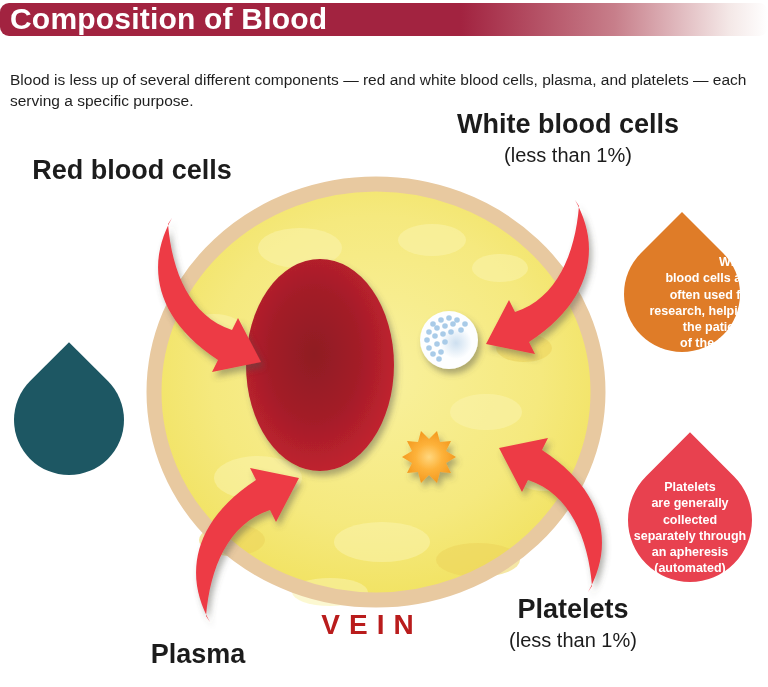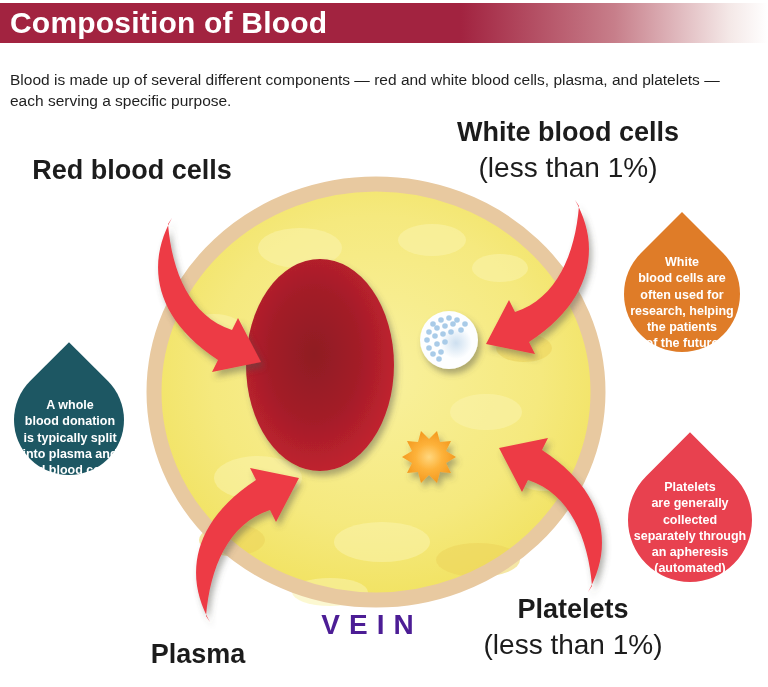--- a/index.html
+++ b/index.html
@@ -2,60 +2,60 @@
 <html><head>
 <meta charset="utf-8">
 <style>
   html,body{margin:0;padding:0;background:#ffffff;}
   .stage{
     position:relative;width:768px;height:687px;overflow:hidden;background:#ffffff;
     font-family:"Liberation Sans", sans-serif;
   }
   
   .banner{
-    position:absolute;left:0;top:3px;width:768px;height:40px;
+    position:absolute;left:0;top:3px;width:768px;height:33px;
     background:linear-gradient(to right,#A22340 0%,#A22340 60%,#C77E8A 80%,#F4E8E7 95%,#ffffff 100%);
-    display:flex;align-items:center;
+    display:flex;align-items:flex-end;border-radius:9px;
   }
   .banner h1{
     margin:0 0 0 10px;color:#ffffff;font-size:30px;font-weight:700;letter-spacing:0.2px;
   }
   .intro{
     position:absolute;left:10px;top:53px;width:738px;
     color:#1f1f1f;font-size:15.5px;line-height:1.38;
   }
   
   .diagram-svg{position:absolute;left:0;top:0;}
   
   .biglabel{position:absolute;transform:translateX(-50%);text-align:center;color:#1c1c1c;white-space:nowrap;}
   .biglabel .t{font-size:27px;font-weight:700;line-height:1.1;}
-  .biglabel .s{font-size:28px;font-weight:400;line-height:1.2;margin-top:3px;}
+  .biglabel .s{font-size:20px;font-weight:400;line-height:1.2;margin-top:3px;}
   .vein-word{
-    position:absolute;transform:translateX(-50%);color:#4c1d95;
+    position:absolute;transform:translateX(-50%);color:#b91c1c;
     font-size:28px;font-weight:700;letter-spacing:9px;white-space:nowrap;
   }
   
   .drop{
     position:absolute;border-radius:0 50% 50% 50%;transform:rotate(45deg);
   }
   .callout-text{
     position:absolute;transform:translateX(-50%);text-align:center;
     color:#ffffff;font-size:12.5px;font-weight:700;line-height:1.3;white-space:pre-line;
   }
 </style>
 </head>
 <body>
 
 <div class="stage">
 
   <header class="banner">
     <h1>Composition of Blood</h1>
   </header>
 
-  <p class="intro">Blood is made up of several different components — red and white blood cells, plasma, and platelets — each serving a specific purpose.</p>
+  <p class="intro">Blood is less up of several different components — red and white blood cells, plasma, and platelets — each serving a specific purpose.</p>
 
   <svg class="diagram-svg" width="768" height="687" viewBox="0 0 768 687">
     <defs>
       <radialGradient id="gVein" cx="50%" cy="45%" r="62%">
         <stop offset="0%" stop-color="#F9F19E"></stop>
         <stop offset="60%" stop-color="#F5E97E"></stop>
         <stop offset="100%" stop-color="#F0E057"></stop>
       </radialGradient>
       <radialGradient id="gRBC" cx="46%" cy="45%" r="68%">
         <stop offset="0%" stop-color="#8F1A23"></stop>
@@ -132,45 +132,40 @@
       <use href="#swoosh" transform="translate(575,200) scale(-1,1)"></use>
       <use href="#swoosh" transform="translate(210,622) scale(1,-1)"></use>
       <use href="#swoosh" transform="translate(588,592) scale(-1,-1)"></use>
     </g>
   </svg>
 
   <div class="biglabel" style="left:132px;top:156px;">
     <div class="t">Red blood cells</div>
   </div>
 
-  <div class="biglabel" style="left:568px;top:118px;">
+  <div class="biglabel" style="left:568px;top:110px;">
     <div class="t">White blood cells</div>
     <div class="s">(less than 1%)</div>
   </div>
 
   <div class="biglabel" style="left:198px;top:640px;">
     <div class="t">Plasma</div>
   </div>
 
   <div class="biglabel" style="left:573px;top:595px;">
     <div class="t">Platelets</div>
     <div class="s">(less than 1%)</div>
   </div>
 
   <div class="vein-word" style="left:372px;top:609px;">VEIN</div>
 
   <div class="drop" style="left: 14px; top: 365px; width: 110px; height: 110px; background-color: rgb(29, 87, 99);"></div>
-  <div class="callout-text" style="left:70px;top:397px;width:122px;">A whole
-blood donation
-is typically split
-into plasma and
-red blood cells</div>
 
   <div class="drop" style="left: 624px; top: 236px; width: 116px; height: 116px; background-color: rgb(223, 124, 40);"></div>
-  <div class="callout-text" style="left:682px;top:254px;width:142px;">White
+  <div class="callout-text" style="left:682px;top:254px;width:142px;text-align:right;">White
 blood cells are
 often used for
 research, helping
 the patients
 of the future</div>
 
   <div class="drop" style="left: 628px; top: 458px; width: 124px; height: 124px; background-color: rgb(232, 65, 79);"></div>
   <div class="callout-text" style="left:690px;top:479px;width:150px;">Platelets
 are generally
 collected

